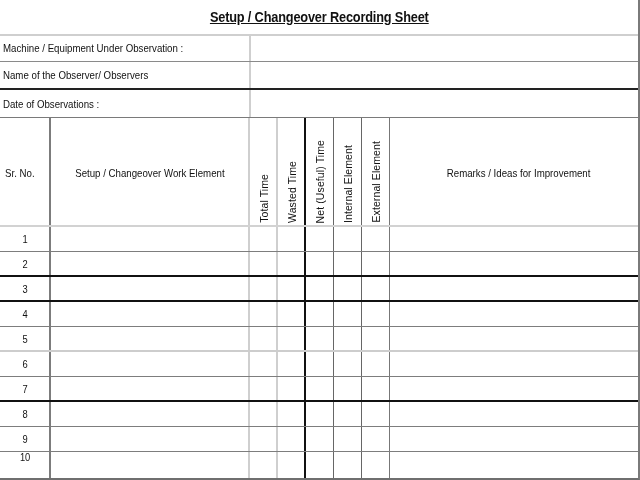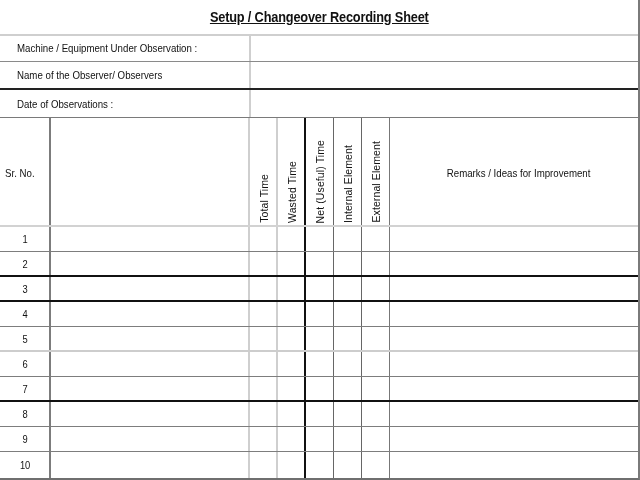--- a/index.html
+++ b/index.html
@@ -6,21 +6,21 @@
     body { width: 640px; height: 480px; overflow: hidden; position: relative;
       font-family: "Liberation Sans", "DejaVu Sans", sans-serif; color: #111; }
     .sheet { position: absolute; left: 0; top: 0; width: 638px; height: 478px;
       border-right: 2px solid #7a7a7a; border-bottom: 2px solid #6f6f6f; box-sizing: content-box; }
     .title-row { position: absolute; left: 0; top: 0; width: 638px; height: 34px;
       border-bottom: 2px solid #cfcfcf; display: flex; align-items: center; justify-content: center; }
     .title { font-family: "Liberation Sans", sans-serif; font-weight: bold; font-size: 14.5px;
       text-decoration: underline; letter-spacing: -0.2px; transform: scaleX(0.88); color: #111; }
     .info-row { position: absolute; left: 0; width: 638px; height: 28px; box-sizing: border-box; }
     .info-label { position: absolute; left: 0; top: 0; width: 249px; height: 100%;
-      display: flex; align-items: center; padding-left: 17px; box-sizing: border-box;
+      display: flex; align-items: center; padding-left: 3px; box-sizing: border-box;
       font-size: 11px; transform-origin: left center; }
     .info-label span { display: inline-block; transform: scaleX(0.88); transform-origin: left center; white-space: nowrap; }
     .info-value { position: absolute; left: 249px; top: 0; right: 0; height: 100%;
       border-left: 2px solid #cfcfcf; box-sizing: border-box; }
     .r1 { top: 34px; border-bottom: 1px solid #8a8a8a; }
     .r2 { top: 62px; border-bottom: 2px solid #222; }
     .r3 { top: 90px; border-bottom: 1px solid #7a7a7a; }
 
     .table { position: absolute; left: 0; top: 118px; width: 542px; height: 360px; }
     .hdr { position: absolute; top: 0; height: 109px; box-sizing: border-box;
@@ -83,20 +83,23 @@
     <div class="vline v-249"></div>
     <div class="vline v-277"></div>
     <div class="vline v-305"></div>
     <div class="vline v-333"></div>
     <div class="vline v-361"></div>
     <div class="vline v-389"></div>
 
     <div class="hdr" style="left:0;width:50px;justify-content:flex-start;padding-left:3px;">
         <span class="h">Sr. No.</span>
       </div>
+    <div class="hdr" style="left:50px;width:199px;">
+        <span class="h">Setup / Changeover Work Element</span>
+      </div>
     <div class="hdr hdr-vert" style="left:250px;width:27px;">
         <span class="v">Total Time</span>
       </div>
     <div class="hdr hdr-vert" style="left:278px;width:27px;">
         <span class="v">Wasted Time</span>
       </div>
     <div class="hdr hdr-vert" style="left:306px;width:27px;">
         <span class="v">Net (Useful) Time</span>
       </div>
     <div class="hdr hdr-vert" style="left:334px;width:27px;">
@@ -149,20 +152,20 @@
       <div class="row line-gray" style="top:175px;">
           <div class="sr">
             <span>8</span>
           </div>
         </div>
       <div class="row line-gray" style="top:200px;">
           <div class="sr">
             <span>9</span>
           </div>
         </div>
-      <div class="row" style="top:225px;height:26px;">
+      <div class="row" style="top:217px;height:26px;">
           <div class="sr">
             <span>10</span>
           </div>
         </div>
     </div>
   </div>
 </div>
 
 </body></html>

